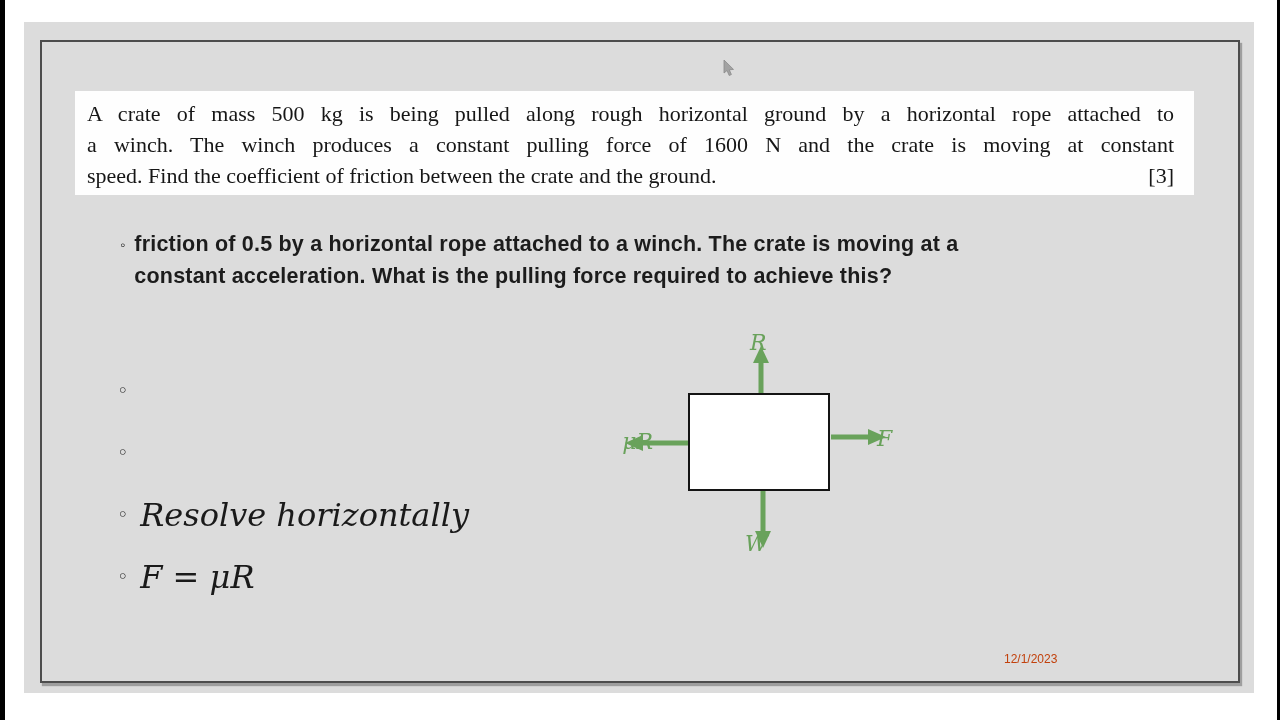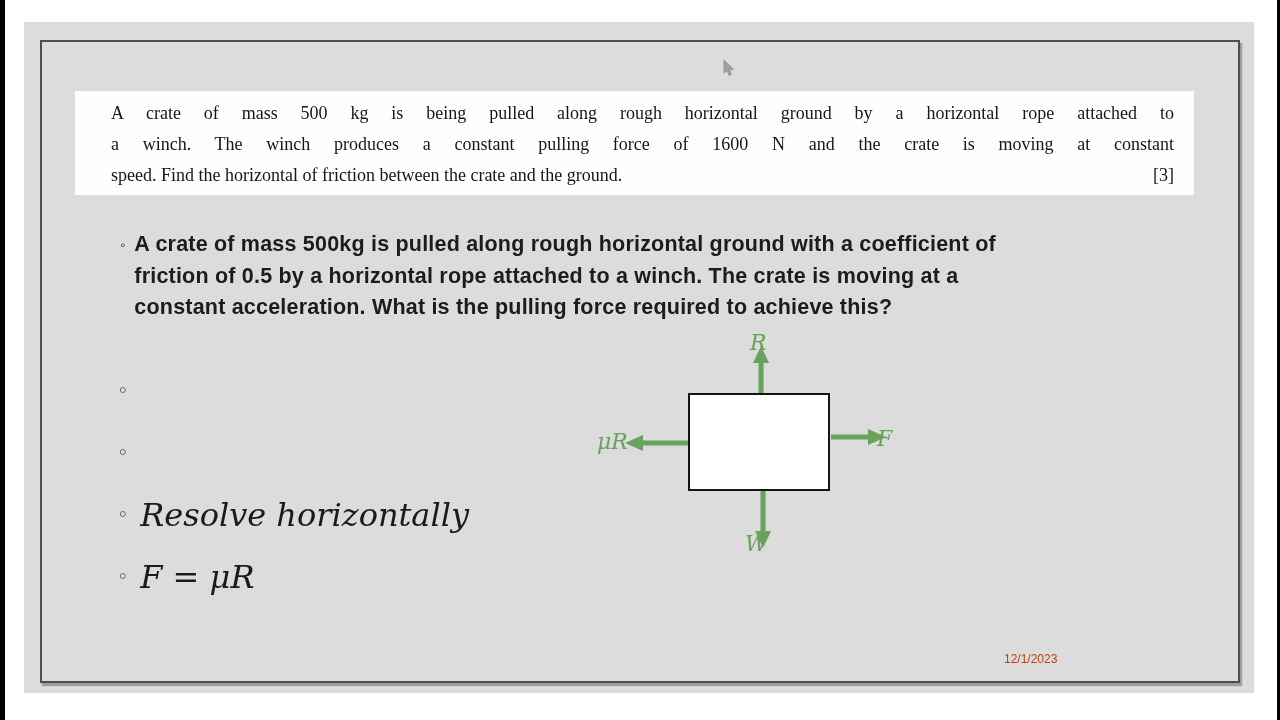--- a/index.html
+++ b/index.html
@@ -15,22 +15,22 @@
     background:#dcdcdc;
   }
   .slide-frame{
     position:absolute;left:40px;top:40px;width:1200px;height:643px;
     border:2px solid #4d4d4d;box-sizing:border-box;
     box-shadow:2px 3px 1px rgba(0,0,0,0.28);
     background:#dcdcdc;
   }
   .question-box{
     position:absolute;left:75px;top:91px;width:1119px;height:104px;
-    background:#fefefe;box-sizing:border-box;padding:7px 20px 0 36px;
-    font-family:"Liberation Serif",serif;font-size:18px;line-height:31px;color:#161616;
+    background:#fefefe;box-sizing:border-box;padding:7px 20px 0 12px;
+    font-family:"Liberation Serif",serif;font-size:22px;line-height:31px;color:#161616;
   }
   .qline{text-align:justify;text-align-last:justify;}
   .qline-last{text-align:left;}
   .qmark{float:right;}
   .bullet-para{
     position:absolute;left:120px;top:229px;width:1000px;display:flex;gap:9px;
     color:#1c1c1c;
   }
   .bullet-para .bullet{
     font-size:15px;line-height:31.5px;color:#2a2a2a;flex:0 0 auto;
@@ -53,48 +53,47 @@
     background:#ffffff;border:2px solid #141414;box-sizing:border-box;
   }
   .arrow-svg{position:absolute;left:580px;top:322px;width:330px;height:250px;}
   .force-label{
     position:absolute;font-family:"DejaVu Serif","Liberation Serif",serif;
     font-style:italic;font-size:22px;color:#69a25b;white-space:nowrap;
   }
   .lbl-R{left:750px;top:330px;}
   .lbl-W{left:745px;top:531px;}
   .lbl-F{left:877px;top:426px;}
-  .lbl-muR{left:597px;top:429px;width:56px;text-align:left;font-style:italic;}
+  .lbl-muR{left:597px;top:429px;width:56px;text-align:right;font-style:italic;}
   .slide-date{
     position:absolute;left:1004px;top:652px;font-size:12px;color:#c2410c;
   }
   .cursor{position:absolute;left:723px;top:60px;opacity:0.75;}
 </style>
 </head>
 <body>
 
 <div class="edge-bar edge-left"></div>
 <div class="edge-bar edge-right"></div>
 
 <div class="video-area"></div>
 <div class="slide-frame"></div>
 
 <div class="question-box">
   <div class="qline">A crate of mass 500 kg is being pulled along rough horizontal ground by a horizontal rope attached to</div>
   <div class="qline">a winch.  The winch produces a constant pulling force of 1600 N and the crate is moving at constant</div>
   <div class="qline-last">
     <span class="qmark">[3]</span>
-    <span>speed.  Find the horizontal of friction between the crate and the ground.</span>
+    <span>speed.  Find the coefficient of friction between the crate and the ground.</span>
   </div>
 </div>
 
 <div class="bullet-para">
   <span class="bullet">◦</span>
   <div class="plines">
-    <div>A crate of mass 500kg is pulled along rough horizontal ground with a coefficient of</div>
     <div>friction of 0.5 by a horizontal rope attached to a winch. The crate is moving at a</div>
     <div>constant acceleration. What is the pulling force required to achieve this?</div>
   </div>
 </div>
 
 <div class="math-list">
   <div class="math-item">
     <span class="bullet">◦</span>
   </div>
   <div class="math-item">

